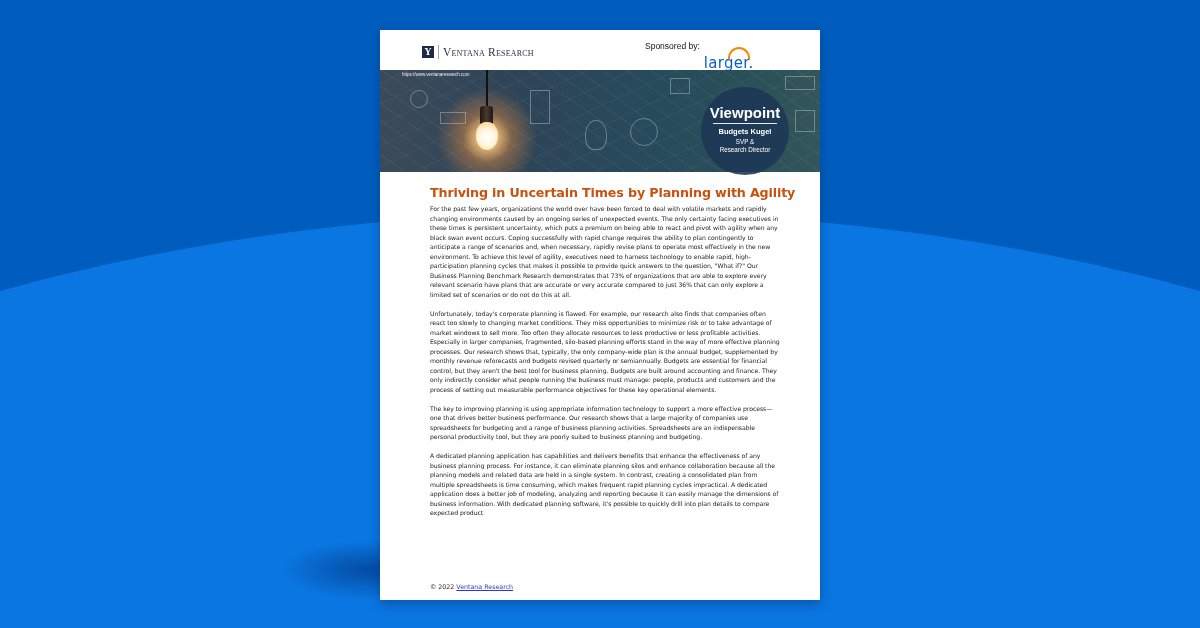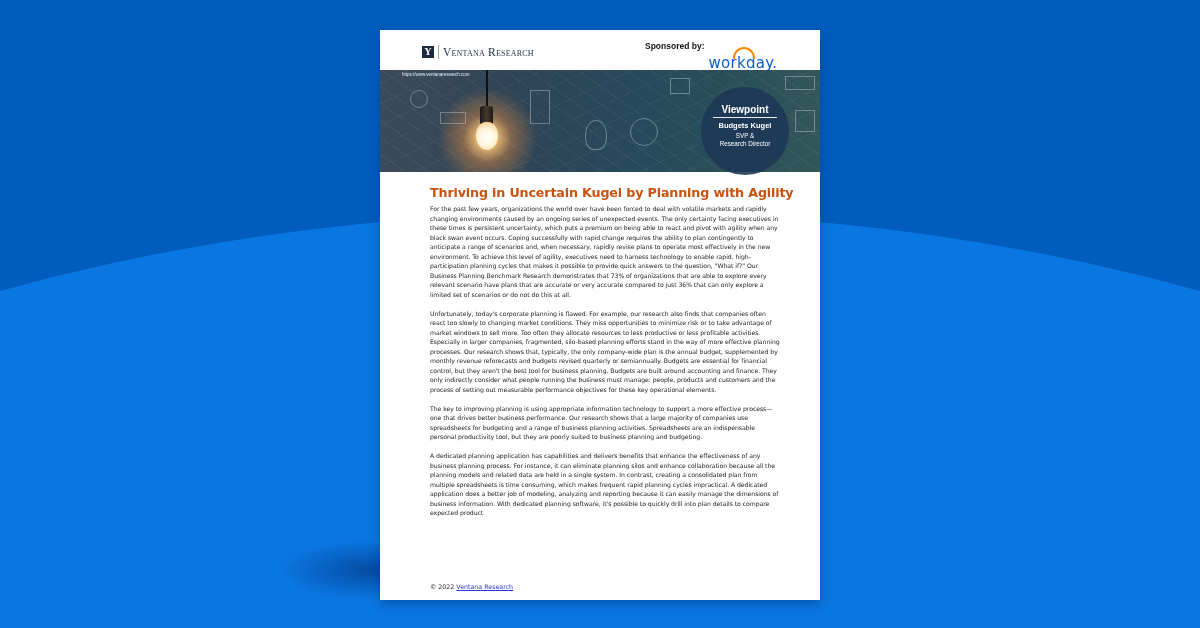--- a/index.html
+++ b/index.html
@@ -49,21 +49,21 @@
     font-family: "Liberation Serif", "DejaVu Serif", serif;
     font-size: 11.5px; color: #2a3447; letter-spacing: 0.2px;
     font-variant: small-caps;
   }
   .sponsor {
     position: absolute; left: 265px; top: 11px;
     display: flex; align-items: flex-end;
   }
   .sponsor-label {
     font-family: "Liberation Sans", sans-serif;
-    font-size: 8.5px; font-weight: bold; color: #111;
+    font-size: 8.5px; font-weight: normal; color: #111;
     margin-right: 4px; margin-bottom: 20px;
   }
   .workday { position: relative; }
   .workday-arc {
     position: absolute; left: 24px; top: -3px;
     width: 22px; height: 12px;
     border: 2.5px solid #f38b00; border-bottom: none;
     border-radius: 14px 14px 0 0;
   }
   .workday-text {
@@ -104,21 +104,21 @@
   }
   .badge {
     position: absolute; left: 321px; top: 57px;
     width: 88px; height: 88px; border-radius: 50%;
     background: rgba(28,55,85,0.88);
     text-align: center; color: #fff;
     padding-top: 17px;
   }
   .badge-title {
     font-family: "Liberation Sans", sans-serif;
-    font-weight: bold; font-size: 10px; display: block;
+    font-weight: bold; font-size: 15px; display: block;
   }
   .badge-rule { width: 64px; height: 1px; background: #e6ecf2; margin: 2px auto 3px; }
   .badge-name { font-family: "Liberation Sans", sans-serif; font-weight: bold; font-size: 7.5px; display: block; }
   .badge-role { font-family: "Liberation Sans", sans-serif; font-size: 6.3px; display: block; margin-top: 2px; line-height: 1.25; }
   .content { position: absolute; left: 50px; top: 155px; width: 350px; }
   .doc-title {
     font-family: "DejaVu Sans", sans-serif;
     font-weight: bold; font-size: 12.7px; color: #c8520f;
     letter-spacing: -0.15px; white-space: nowrap;
   }
@@ -146,21 +146,21 @@
   <div class="page-header">
     <div class="logo">
       <span class="logo-mark">Y</span>
       <span class="logo-sep"></span>
       <span class="logo-text">Ventana Research</span>
     </div>
     <div class="sponsor">
       <span class="sponsor-label">Sponsored by:</span>
       <span class="workday">
         <span class="workday-arc"></span>
-        <span class="workday-text">workday.</span>
+        <span class="workday-text">larger.</span>
       </span>
     </div>
   </div>
 
   <div class="banner">
     <div class="banner-doodles"></div>
     <div class="doodle" style="left:30px;top:20px;width:18px;height:18px;border-radius:50%;"></div>
     <div class="doodle" style="left:60px;top:42px;width:26px;height:12px;"></div>
     <div class="doodle" style="left:150px;top:20px;width:20px;height:34px;"></div>
     <div class="doodle" style="left:205px;top:50px;width:22px;height:30px;border-radius:50% 50% 40% 40%;"></div>
@@ -176,21 +176,21 @@
 
   <div class="badge">
     <span class="badge-title">Viewpoint</span>
     <div class="badge-rule"></div>
     <span class="badge-name">Budgets Kugel</span>
     <span class="badge-role">SVP &amp;</span>
     <span class="badge-role" style="margin-top:0">Research Director</span>
   </div>
 
   <div class="content">
-    <h1 class="doc-title">Thriving in Uncertain Kugel by Planning with Agility</h1>
+    <h1 class="doc-title">Thriving in Uncertain Times by Planning with Agility</h1>
     <p class="para">For the past few years, organizations the world over have been forced to deal with volatile markets and rapidly changing environments caused by an ongoing series of unexpected events. The only certainty facing executives in these times is persistent uncertainty, which puts a premium on being able to react and pivot with agility when any black swan event occurs. Coping successfully with rapid change requires the ability to plan contingently to anticipate a range of scenarios and, when necessary, rapidly revise plans to operate most effectively in the new environment. To achieve this level of agility, executives need to harness technology to enable rapid, high-participation planning cycles that makes it possible to provide quick answers to the question, "What if?" Our Business Planning Benchmark Research demonstrates that 73% of organizations that are able to explore every relevant scenario have plans that are accurate or very accurate compared to just 36% that can only explore a limited set of scenarios or do not do this at all.</p>
     <p class="para">Unfortunately, today's corporate planning is flawed. For example, our research also finds that companies often react too slowly to changing market conditions. They miss opportunities to minimize risk or to take advantage of market windows to sell more. Too often they allocate resources to less productive or less profitable activities. Especially in larger companies, fragmented, silo-based planning efforts stand in the way of more effective planning processes. Our research shows that, typically, the only company-wide plan is the annual budget, supplemented by monthly revenue reforecasts and budgets revised quarterly or semiannually. Budgets are essential for financial control, but they aren't the best tool for business planning. Budgets are built around accounting and finance. They only indirectly consider what people running the business must manage: people, products and customers and the process of setting out measurable performance objectives for these key operational elements.</p>
     <p class="para">The key to improving planning is using appropriate information technology to support a more effective process—one that drives better business performance. Our research shows that a large majority of companies use spreadsheets for budgeting and a range of business planning activities. Spreadsheets are an indispensable personal productivity tool, but they are poorly suited to business planning and budgeting.</p>
     <p class="para">A dedicated planning application has capabilities and delivers benefits that enhance the effectiveness of any business planning process. For instance, it can eliminate planning silos and enhance collaboration because all the planning models and related data are held in a single system. In contrast, creating a consolidated plan from multiple spreadsheets is time consuming, which makes frequent rapid planning cycles impractical. A dedicated application does a better job of modeling, analyzing and reporting because it can easily manage the dimensions of business information. With dedicated planning software, it's possible to quickly drill into plan details to compare expected product</p>
   </div>
 
   <div class="footer">
     <span>© 2022</span>
     <a>Ventana Research</a>
   </div>

